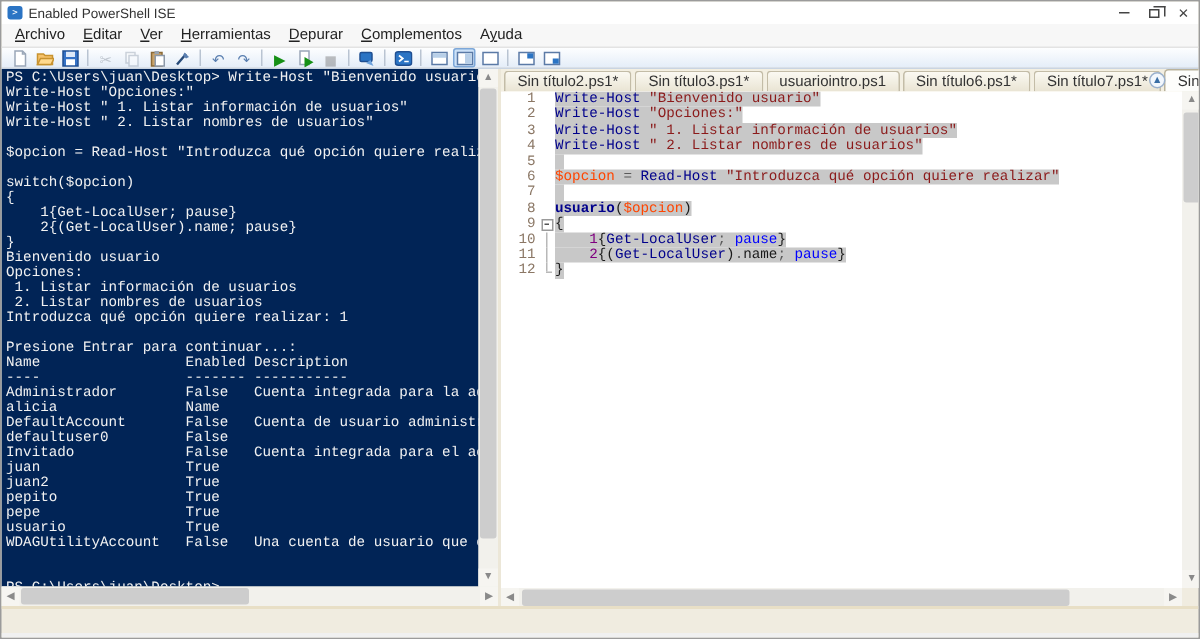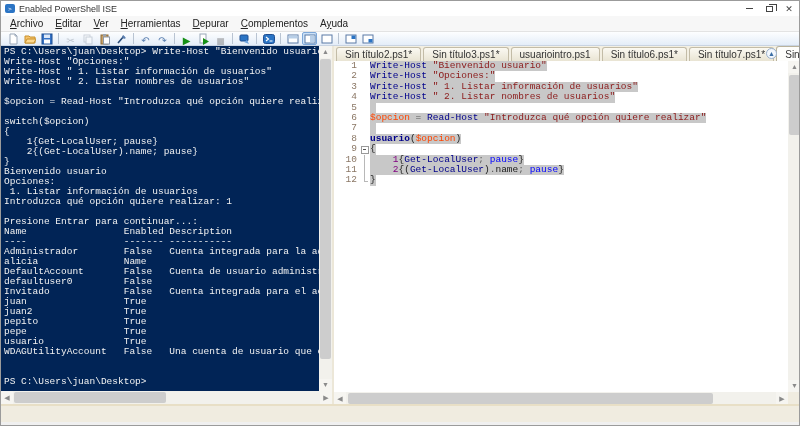--- a/index.html
+++ b/index.html
@@ -279,20 +279,21 @@
         <div class="cline">$opcion = Read-Host "Introduzca qué opción quiere realizar"</div>
         <div class="cline">&nbsp;</div>
         <div class="cline">switch($opcion)</div>
         <div class="cline">{</div>
         <div class="cline">    1{Get-LocalUser; pause}</div>
         <div class="cline">    2{(Get-LocalUser).name; pause}</div>
         <div class="cline">}</div>
         <div class="cline">Bienvenido usuario</div>
         <div class="cline">Opciones:</div>
         <div class="cline"> 1. Listar información de usuarios</div>
+        <div class="cline"> 2. Listar nombres de usuarios</div>
         <div class="cline">Introduzca qué opción quiere realizar: 1</div>
         <div class="cline">&nbsp;</div>
         <div class="cline">Presione Entrar para continuar...:</div>
         <div class="cline">Name                 Enabled Description</div>
         <div class="cline">----                 ------- -----------</div>
         <div class="cline">Administrador        False   Cuenta integrada para la admi</div>
         <div class="cline">alicia               Name</div>
         <div class="cline">DefaultAccount       False   Cuenta de usuario administrad</div>
         <div class="cline">defaultuser0         False</div>
         <div class="cline">Invitado             False   Cuenta integrada para el acce</div>

